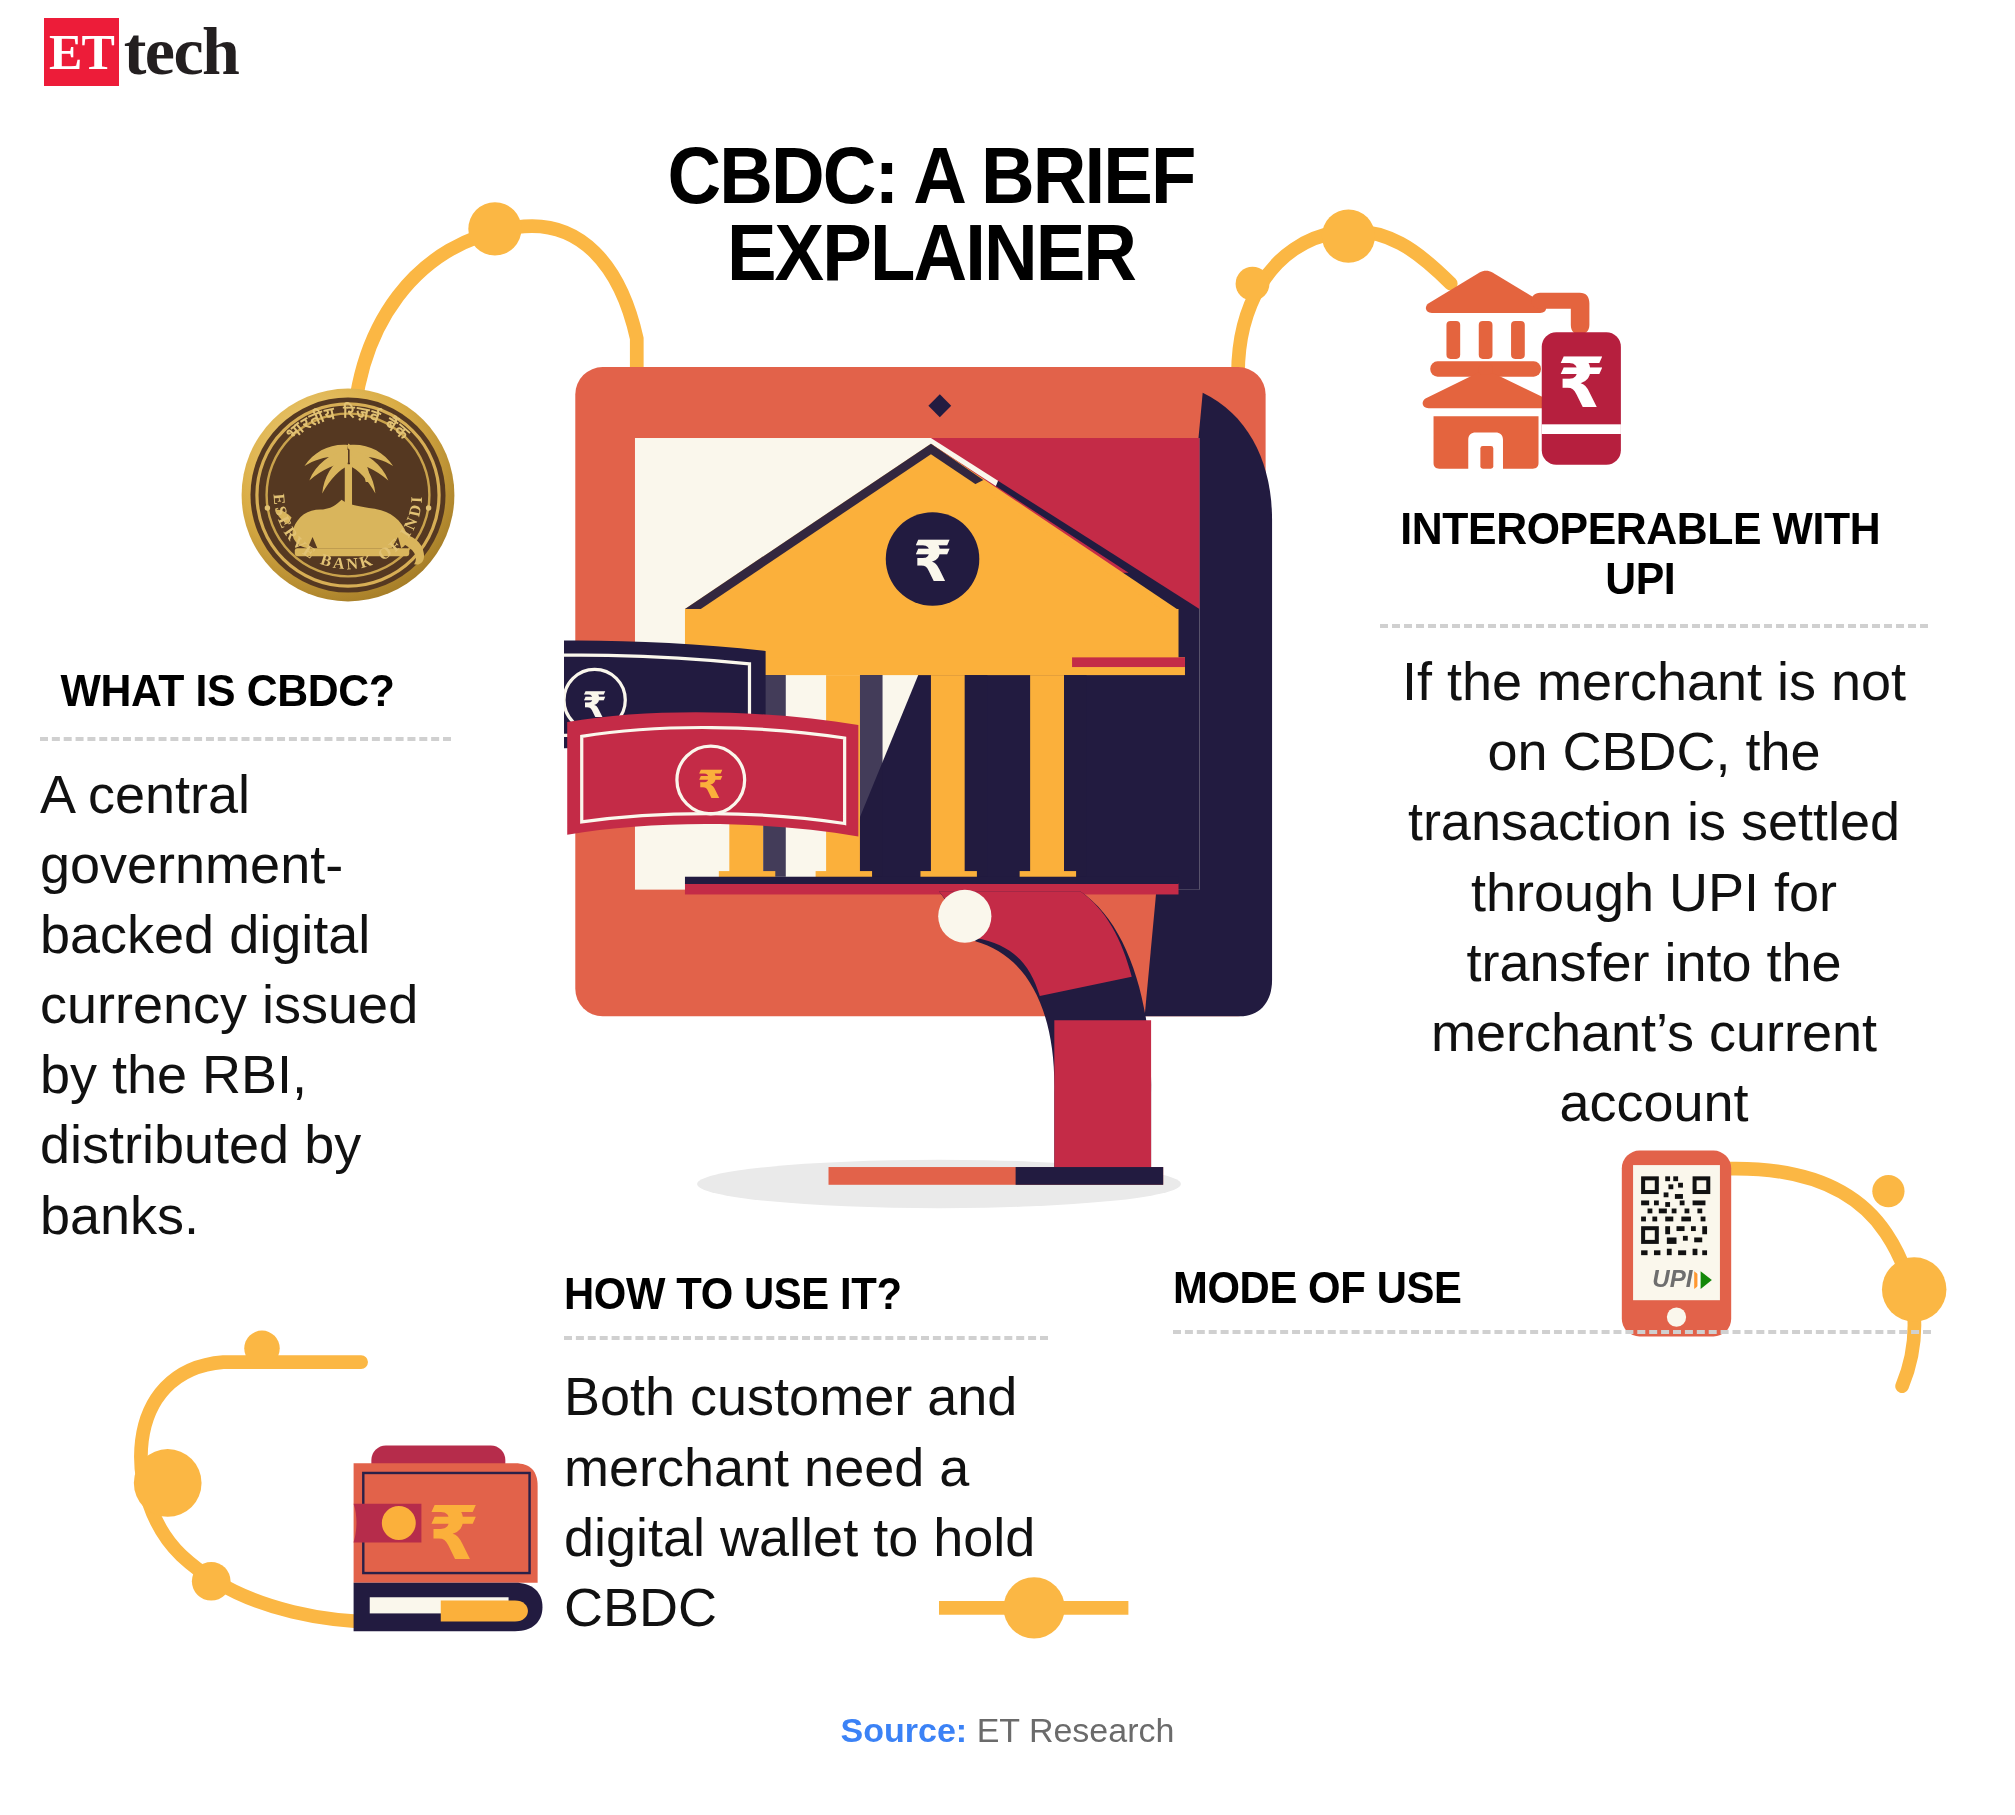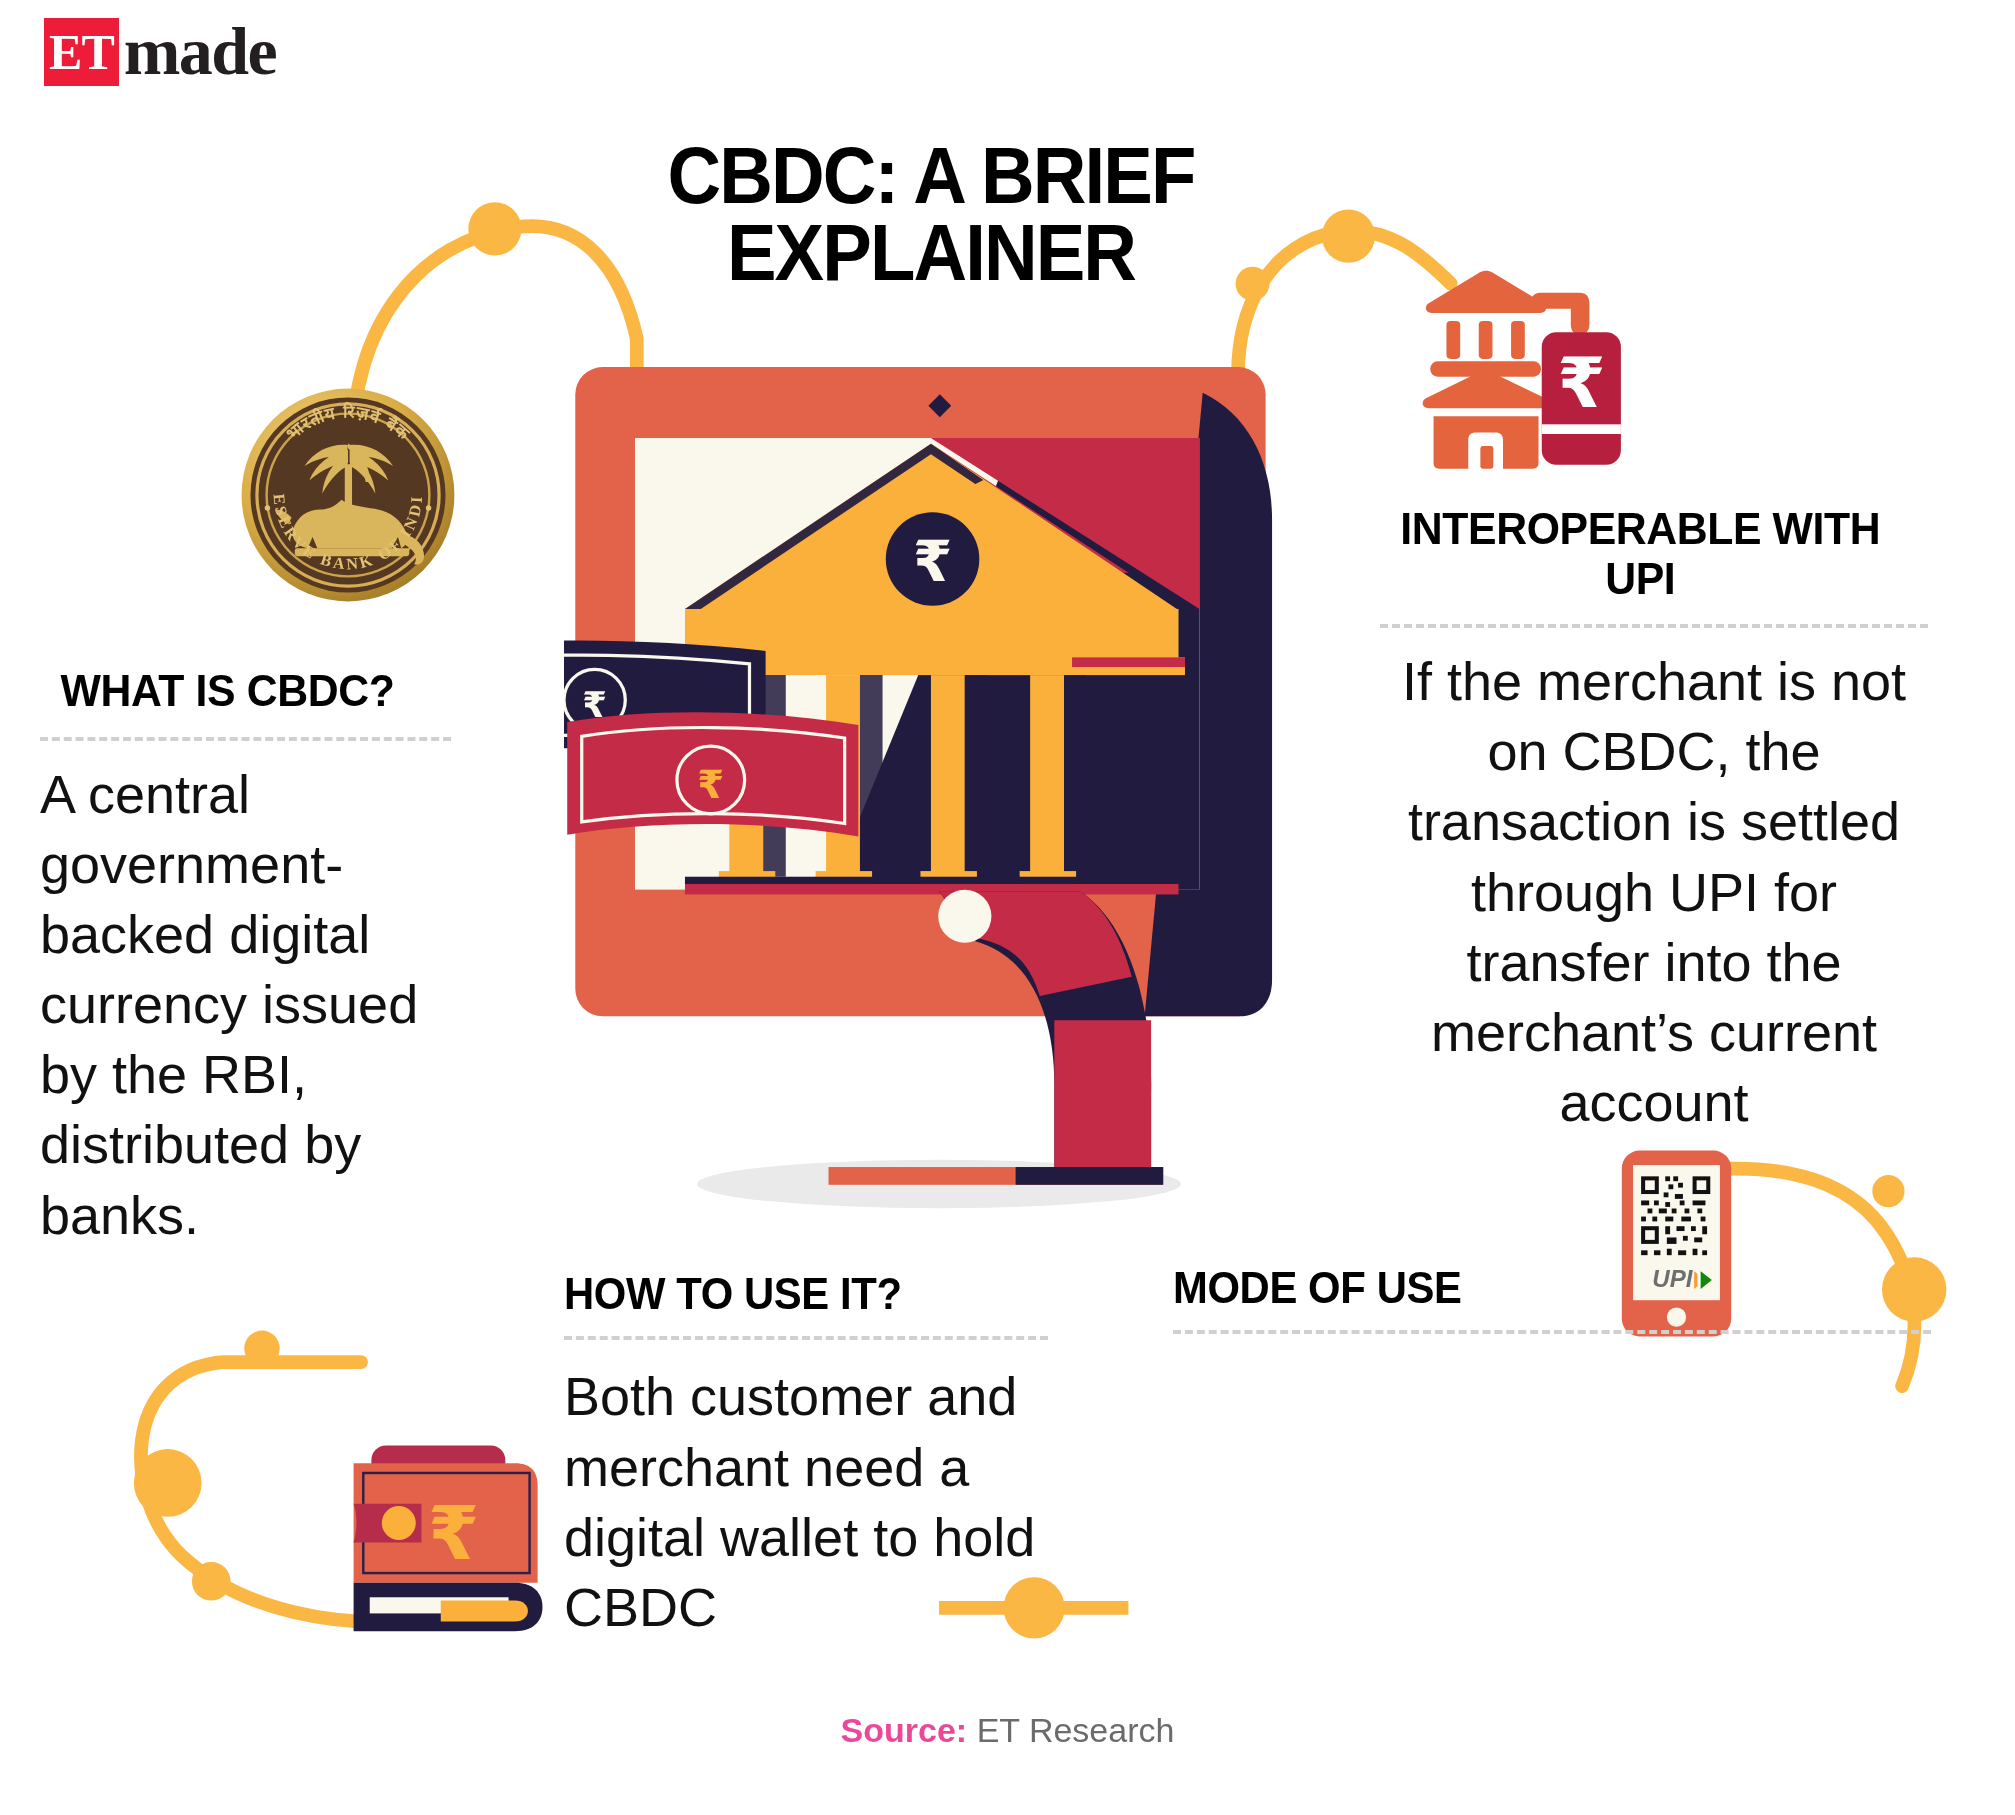--- a/index.html
+++ b/index.html
@@ -77,21 +77,21 @@
   
   #col-mode { position: absolute; left: 1173px; top: 1264px; width: 758px; text-align: left; }
   #col-mode .col-head { font-size: 44px; }
   #col-mode .divider { margin: 18px 0 21px 0; }
 
   
   #source {
     position: absolute; left: 0; top: 1711px; width: 2015px;
     text-align: center; font-size: 34px; color: #6B6B6B;
   }
-  #source b { color: #ec4899; font-weight: 700; }
+  #source b { color: #3b82f6; font-weight: 700; }
 </style>
 </head>
 <body>
 
 <svg id="decor" viewBox="0 0 2500 2252">
   <g fill="none" stroke="#FBB744" stroke-width="17" stroke-linecap="round">
 
     <path d="M 437 608 L 437 560 C 437 400 520 300 640 282 C 720 270 770 330 790 420 L 790 478"></path>
 
     <path d="M 1538 500 C 1525 380 1580 300 1660 288 C 1720 280 1760 312 1800 352"></path>
@@ -119,21 +119,21 @@
     <circle cx="2375" cy="1600" r="40"></circle>
 
     <circle cx="1283" cy="1995" r="38"></circle>
   </g>
 </svg>
 
 <div id="logo">
   <div class="et-badge">
     <span>ET</span>
   </div>
-  <div class="tech">made</div>
+  <div class="tech">tech</div>
 </div>
 
 <div id="title">
   <div>CBDC: A BRIEF</div>
   <div>EXPLAINER</div>
 </div>
 
 <svg class="illus" id="rbi-coin" viewBox="0 0 268 268">
   <defs>
     <radialGradient id="coinGold" cx="38%" cy="32%" r="78%">

